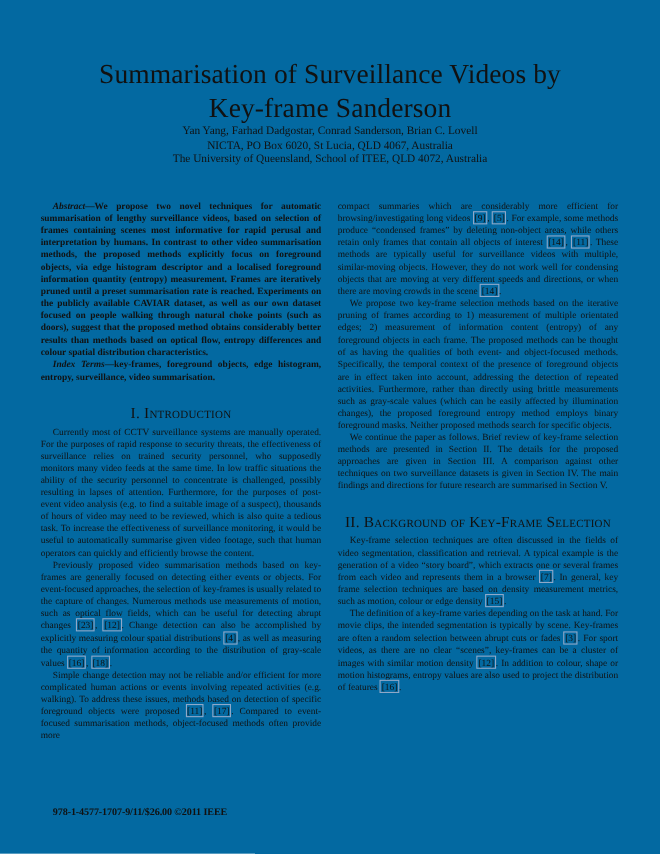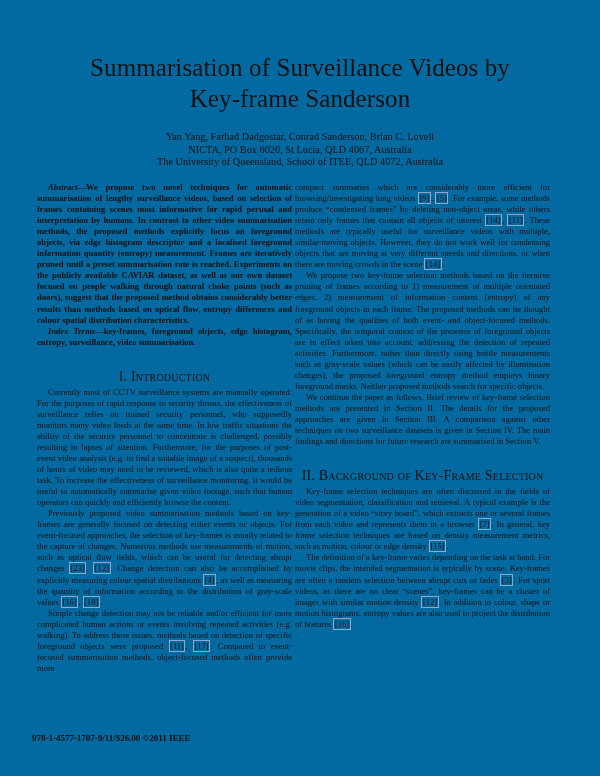--- a/index.html
+++ b/index.html
@@ -33,37 +33,36 @@
     text-align: center;
   }
   .paper-title {
     font-size: 25px;
     line-height: 31px;
     font-weight: normal;
     margin: 0;
     letter-spacing: 0.1px;
   }
   .authors {
-    margin-top: 17px;
     font-size: 10.3px;
     line-height: 12.6px;
   }
   .authors .line {
     display: block;
   }
 
   
   .columns {
     position: absolute;
     left: 37px;
     top: 182px;
     width: 526px;
     height: 533px;
     display: flex;
-    gap: 3px;
+    gap: 15px;
   }
   .col {
     width: 255px;
     flex: 0 0 255px;
   }
 
   p.para {
     margin: 0;
     font-size: 8.55px;
     line-height: 11.05px;
@@ -101,21 +100,21 @@
     font-variant: normal;
   }
   .cite-box {
     border: 1px solid #8fa8c8;
     padding: 0 0.5px;
   }
 
   
   .footer {
     position: absolute;
-    left: 32px;
+    left: 48px;
     top: 733px;
     font-size: 9.2px;
     font-weight: bold;
     line-height: 11px;
     letter-spacing: -0.1px;
   }
 </style>
 </head>
 <body>
 

